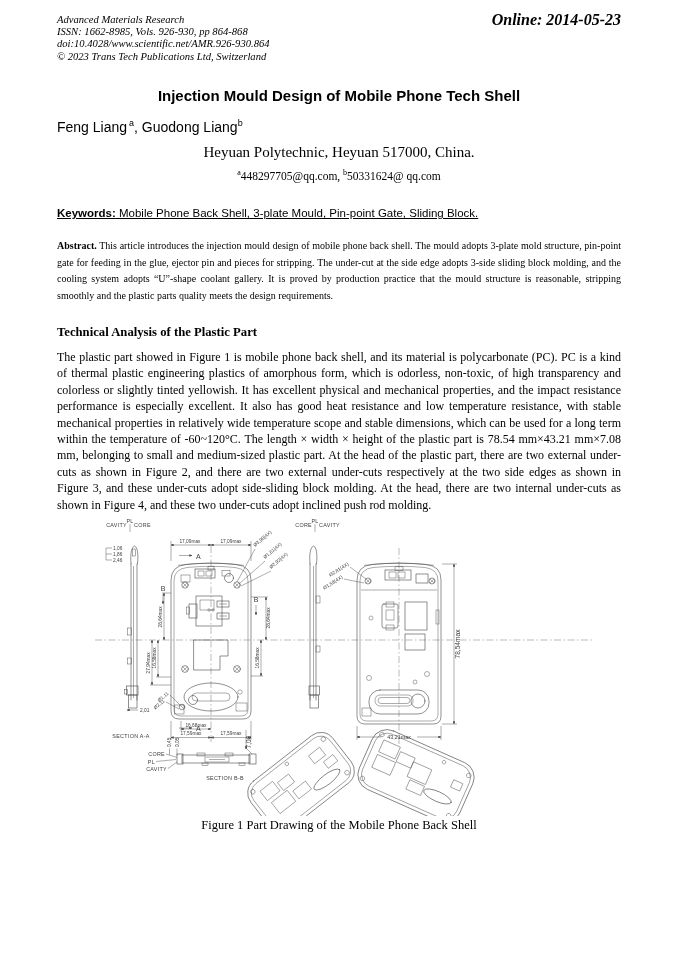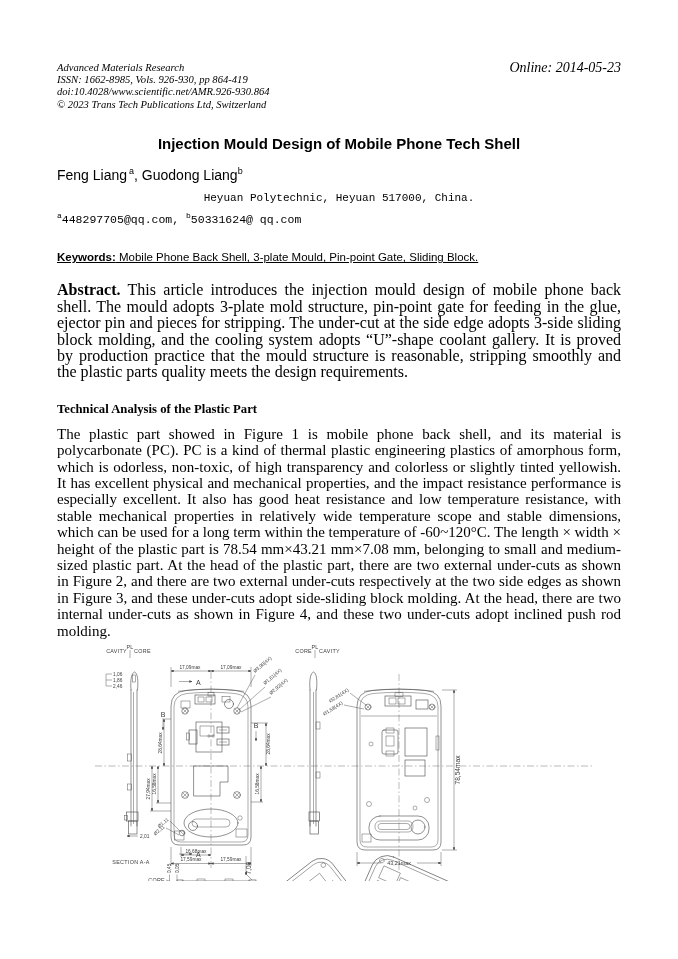--- a/index.html
+++ b/index.html
@@ -1,53 +1,53 @@
 <!DOCTYPE html>
 <html><head>
 <meta charset="utf-8">
 <style>
   * { margin:0; padding:0; box-sizing:border-box; }
   html,body { background:#ffffff; }
   .page {
     width:678px; height:833px; background:#ffffff; color:#000;
     font-family:"Liberation Serif", serif;
-    position:relative; padding:14px 57px 8px 57px; overflow:hidden;margin-top:48px;
+    position:relative; padding:14px 57px 8px 57px; overflow:hidden;
   }
   .hdr { display:flex; justify-content:space-between; align-items:flex-start; }
   .hdr-left { font-style:italic; font-size:10.6px; line-height:12.2px; }
-  .hdr-right { font-style:italic; font-size:14px; line-height:12.2px; white-space:nowrap; }
+  .hdr-right { font-style:italic; font-size:16px; line-height:12.2px; white-space:nowrap;font-weight:bold; }
   .title {
     text-align:center; font-family:"Liberation Sans", sans-serif;
     font-weight:bold; font-size:15px; margin-top:24px;
   }
   .authors {
     font-family:"Liberation Sans", sans-serif;
     font-size:14px; margin-top:14px;
   }
   .authors sup { font-size:9px; }
   .authors .supgap { margin-left:2px; }
   .affil {
-    text-align:center; font-family:Liberation Mono, monospace;
-    font-size:11px; margin-top:10px;
+    text-align:center; font-family:Liberation Serif, serif;
+    font-size:15px; margin-top:10px;
   }
   .emails {
-    text-align:left; font-family:Liberation Mono, monospace;
+    text-align:center; font-family:Liberation Serif, serif;
     font-size:11.5px; margin-top:7px;
   }
   .emails sup { font-size:8px; }
   .keywords {
     font-family:"Liberation Sans", sans-serif; font-size:11.5px; margin-top:25px;text-decoration:underline;
   }
   .keywords .kw-label { font-weight:bold; }
   .abstract {
-    font-size:16px; line-height:16.4px; text-align:justify; margin-top:19px;
+    font-size:10px; line-height:16.4px; text-align:justify; margin-top:19px;
   }
   .abstract .ab-label { font-weight:bold; }
   .section-heading { font-size:12.7px; font-weight:bold; margin-top:21px; }
-  .body-text { font-size:15px; line-height:16.4px; text-align:justify; margin-top:9px; }
+  .body-text { font-size:12px; line-height:16.4px; text-align:justify; margin-top:9px; }
   figure { margin-top:5px; text-align:center; }
   figure svg { display:block; margin:0 auto; }
   figcaption { font-size:12.5px; margin-top:2px; }
   
   .lw  { stroke:#474747; stroke-width:0.6; fill:none; stroke-linecap:round; }
   .lw2 { stroke:#474747; stroke-width:0.45; fill:none; }
   .dash { stroke:#6a6a6a; stroke-width:0.45; fill:none; stroke-dasharray:7 2.5 1.5 2.5; }
   .dimtxt { font-family:"Liberation Sans", sans-serif; font-size:4.8px; fill:#3d3d3d; }
   .dimtxt2 { font-family:"Liberation Sans", sans-serif; font-size:5.4px; fill:#3d3d3d; }
   .dimbig { font-family:"Liberation Sans", sans-serif; font-size:6.6px; fill:#3d3d3d; }
@@ -55,21 +55,21 @@
   .ab { font-family:"Liberation Sans", sans-serif; font-size:7px; fill:#3d3d3d; }
 </style>
 </head>
 <body>
 
 <div class="page">
 
   <div class="hdr">
     <div class="hdr-left">
       <div>Advanced Materials Research</div>
-      <div>ISSN: 1662-8985, Vols. 926-930, pp 864-419</div>
+      <div>ISSN: 1662-8985, Vols. 926-930, pp 864-868</div>
       <div>doi:10.4028/www.scientific.net/AMR.926-930.864</div>
       <div>© 2023 Trans Tech Publications Ltd, Switzerland</div>
     </div>
     <div class="hdr-right">Online: 2014-05-23</div>
   </div>
 
   <div class="title">Injection Mould Design of Mobile Phone Tech Shell</div>
 
   <div class="authors"><span>Feng Liang</span><sup class="supgap">a</sup><span>, </span><span>Guodong Liang</span><sup>b</sup></div>
 
@@ -358,15 +358,16 @@
         <rect class="lw2" x="-4" y="6" width="16" height="10"></rect>
         <rect class="lw2" x="36" y="-12" width="10" height="8"></rect>
         <ellipse class="lw" cx="28" cy="10" rx="15" ry="5"></ellipse>
         <circle class="lw2" cx="-48" cy="-24" r="2.3"></circle>
         <circle class="lw2" cx="-48" cy="24" r="2.3"></circle>
         <circle class="lw2" cx="48" cy="-22" r="2.3"></circle>
         <circle class="lw2" cx="46" cy="23" r="2.3"></circle>
         <circle class="lw2" cx="20" cy="-24" r="1.8"></circle>
       </g>
     </svg>
+    <figcaption>Figure 1 Part Drawing of the Mobile Phone Back Shell</figcaption>
   </figure>
 
 </div>
 
 </body></html>

